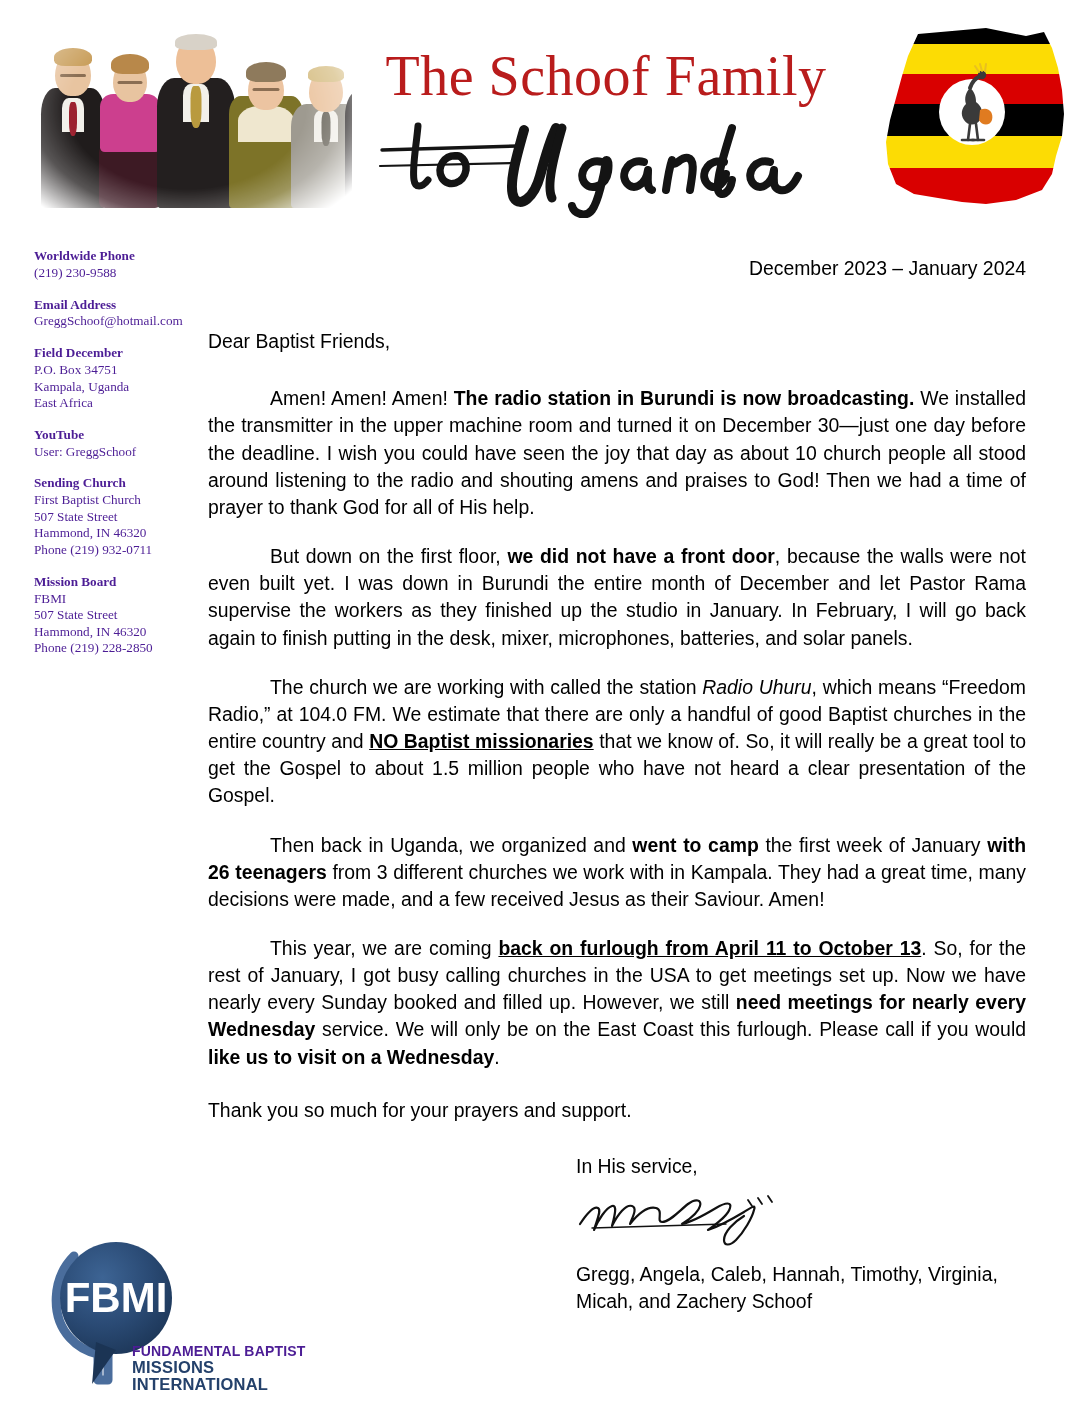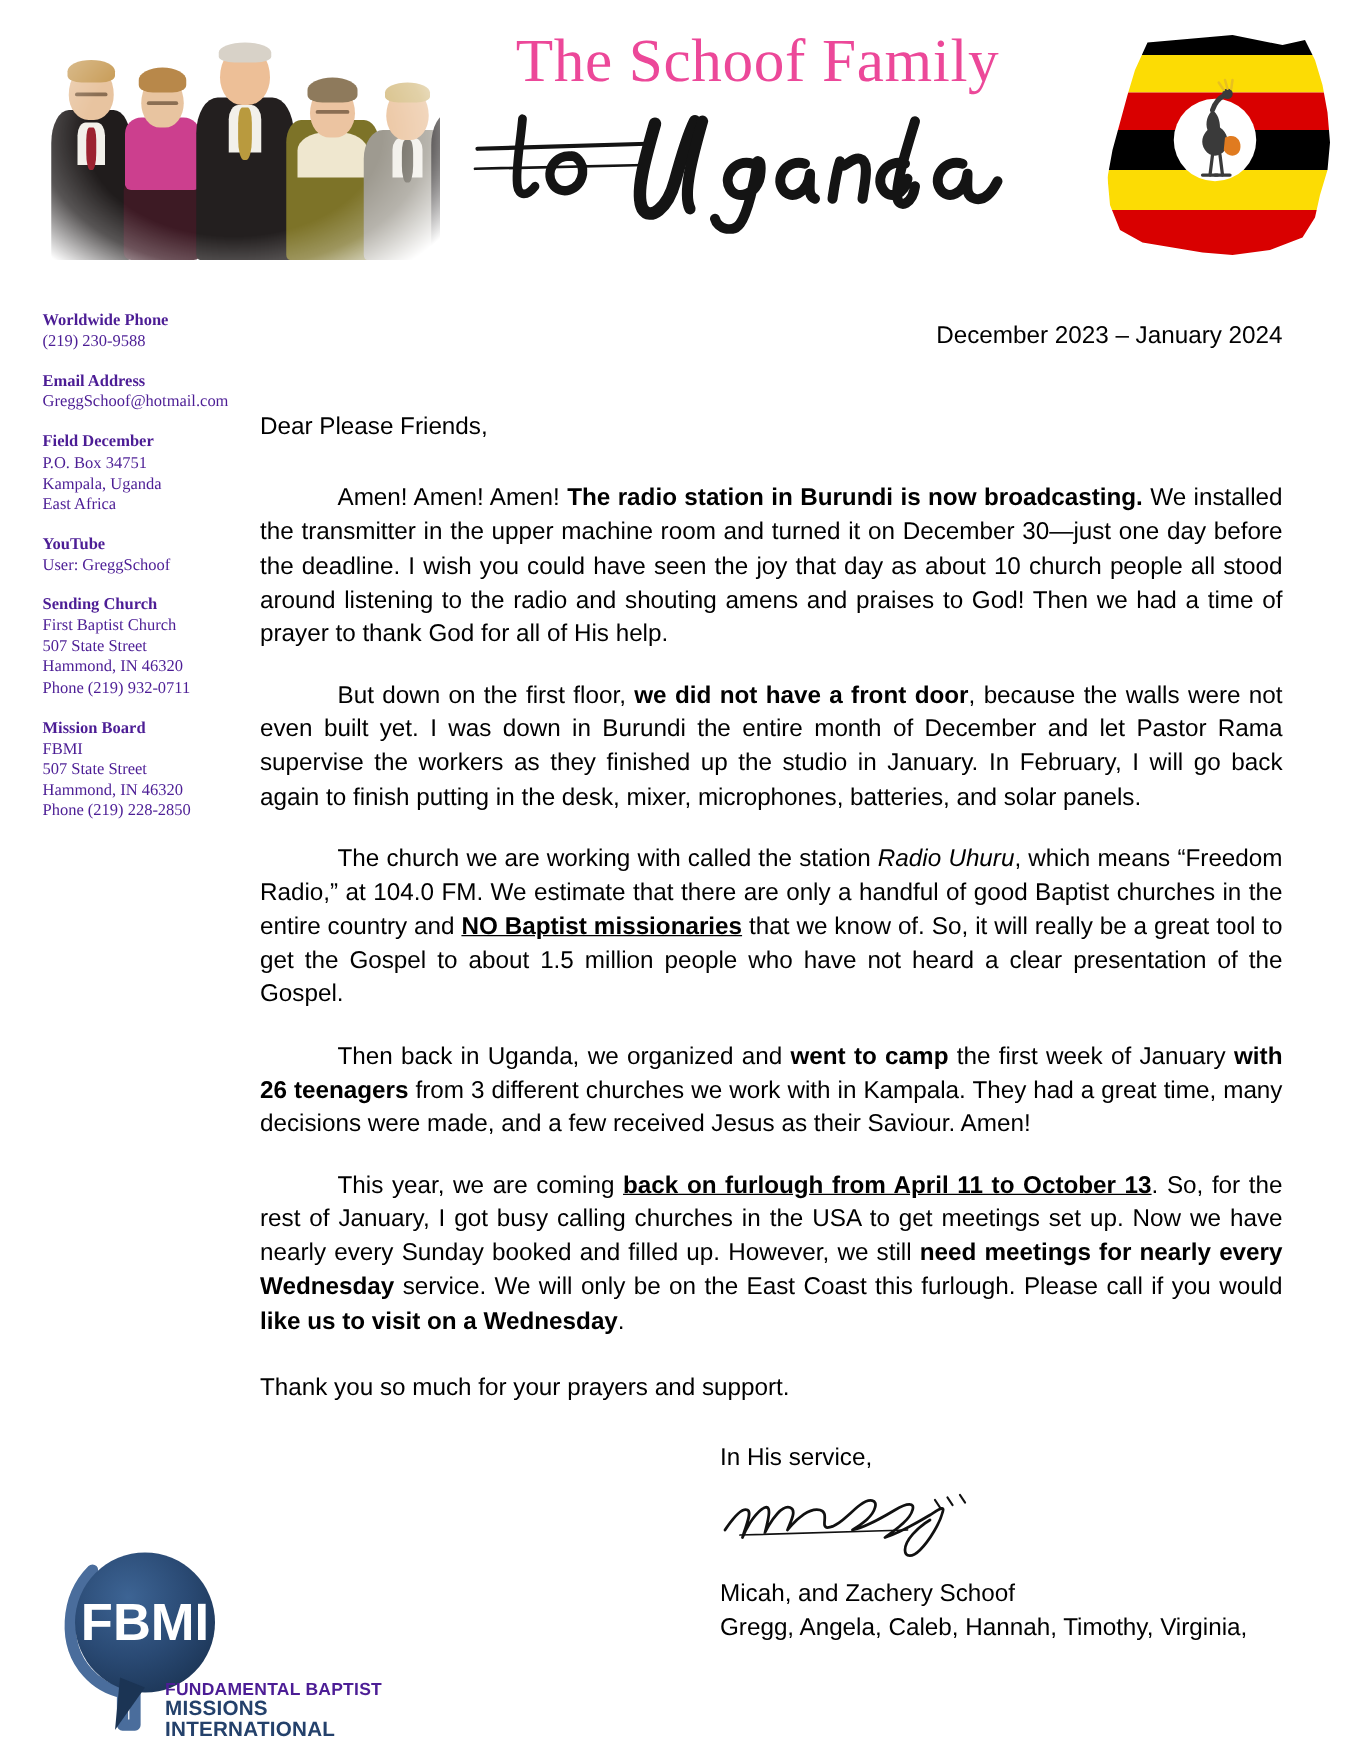--- a/index.html
+++ b/index.html
@@ -67,25 +67,26 @@
 
   
   #headline {
     position: absolute;
     left: 366px; top: 24px;
     width: 480px; height: 190px;
     text-align: center;
   }
   #headline .title-main {
     font-family: "Liberation Serif", serif;
-    font-size: 49px;
+    font-size: 56px;
     letter-spacing: 0.5px;
-    color: #ec4899;
+    color: #b91c1c;
     line-height: 1;
     white-space: nowrap;
+    margin-top: 24px;
   }
   #headline .title-script-wrap {
     position: relative;
     margin-top: 6px;
     height: 108px;
   }
   #headline .title-script {
     position: absolute;
     left: 0; top: 0; width: 100%;
   }
@@ -365,21 +366,21 @@
     <div class="sb-line">507 State Street</div>
     <div class="sb-line">Hammond, IN 46320</div>
     <div class="sb-line">Phone (219) 228-2850</div>
   </div>
 </div>
 
 <div id="letter">
 
   <div id="date-line">December 2023 – January 2024</div>
 
-  <div id="salutation">Dear Please Friends,</div>
+  <div id="salutation">Dear Baptist Friends,</div>
 
   <p class="para"><span>Amen! Amen! Amen! </span><b>The radio station in Burundi is now broadcasting.</b><span> We installed the transmitter in the upper machine room and turned it on December 30—just one day before the deadline. I wish you could have seen the joy that day as about 10 church people all stood around listening to the radio and shouting amens and praises to God! Then we had a time of prayer to thank God for all of His help.</span></p>
 
   <p class="para"><span>But down on the first floor, </span><b>we did not have a front door</b><span>, because the walls were not even built yet. I was down in Burundi the entire month of December and let Pastor Rama supervise the workers as they finished up the studio in January. In February, I will go back again to finish putting in the desk, mixer, microphones, batteries, and solar panels.</span></p>
 
   <p class="para"><span>The church we are working with called the station </span><i>Radio Uhuru</i><span>, which means “Freedom Radio,” at 104.0 FM. We estimate that there are only a handful of good Baptist churches in the entire country and </span><span class="bu">NO Baptist missionaries</span><span> that we know of. So, it will really be a great tool to get the Gospel to about 1.5 million people who have not heard a clear presentation of the Gospel.</span></p>
 
   <p class="para"><span>Then back in Uganda, we organized and </span><b>went to camp</b><span> the first week of January </span><b>with 26 teenagers</b><span> from 3 different churches we work with in Kampala. They had a great time, many decisions were made, and a few received Jesus as their Saviour. Amen!</span></p>
 
   <p class="para"><span>This year, we are coming </span><span class="bu">back on furlough from April 11 to October 13</span><span>. So, for the rest of January, I got busy calling churches in the USA to get meetings set up. Now we have nearly every Sunday booked and filled up. However, we still </span><b>need meetings for nearly every Wednesday</b><span> service. We will only be on the East Coast this furlough. Please call if you would </span><b>like us to visit on a Wednesday</b><span>.</span></p>
@@ -396,22 +397,22 @@
              C88,22 80,34 86,34 C94,34 104,22 112,16 C120,10 126,12 124,18
              C122,26 112,32 106,36 C116,34 130,26 140,20 C150,14 156,14 154,20
              C152,28 140,36 132,42 C144,38 158,30 168,24 C176,19 180,16 178,22
              C176,30 168,44 160,52 C154,58 148,58 148,52 C148,44 158,34 168,28" stroke="#111111" stroke-width="2.2" fill="none" stroke-linecap="round" stroke-linejoin="round"></path>
     <path d="M16,40 L150,36" stroke="#111111" stroke-width="1.4" fill="none" stroke-linecap="round"></path>
     <path d="M182,10 L186,16 M192,8 L196,14 M172,12 L176,18" stroke="#111111" stroke-width="1.8" fill="none" stroke-linecap="round"></path>
     <text x="-9999" y="-9999">gregg-schoof-signature</text>
   </svg>
 
   <div id="family-names">
+    <div>Gregg, Angela, Caleb, Hannah, Timothy, Virginia,</div>
     <div>Micah, and Zachery Schoof</div>
-    <div>Gregg, Angela, Caleb, Hannah, Timothy, Virginia,</div>
   </div>
 </div>
 
 <div id="fbmi-logo">
   <svg viewBox="0 0 280 176" xmlns="http://www.w3.org/2000/svg" style="position:absolute;left:0;top:0;width:280px;height:176px;">
     <defs>
       <radialGradient id="fbmiGrad" cx="38%" cy="32%" r="78%">
         <stop offset="0%" stop-color="#3d6494"></stop>
         <stop offset="55%" stop-color="#2a4a74"></stop>
         <stop offset="100%" stop-color="#1b3454"></stop>

